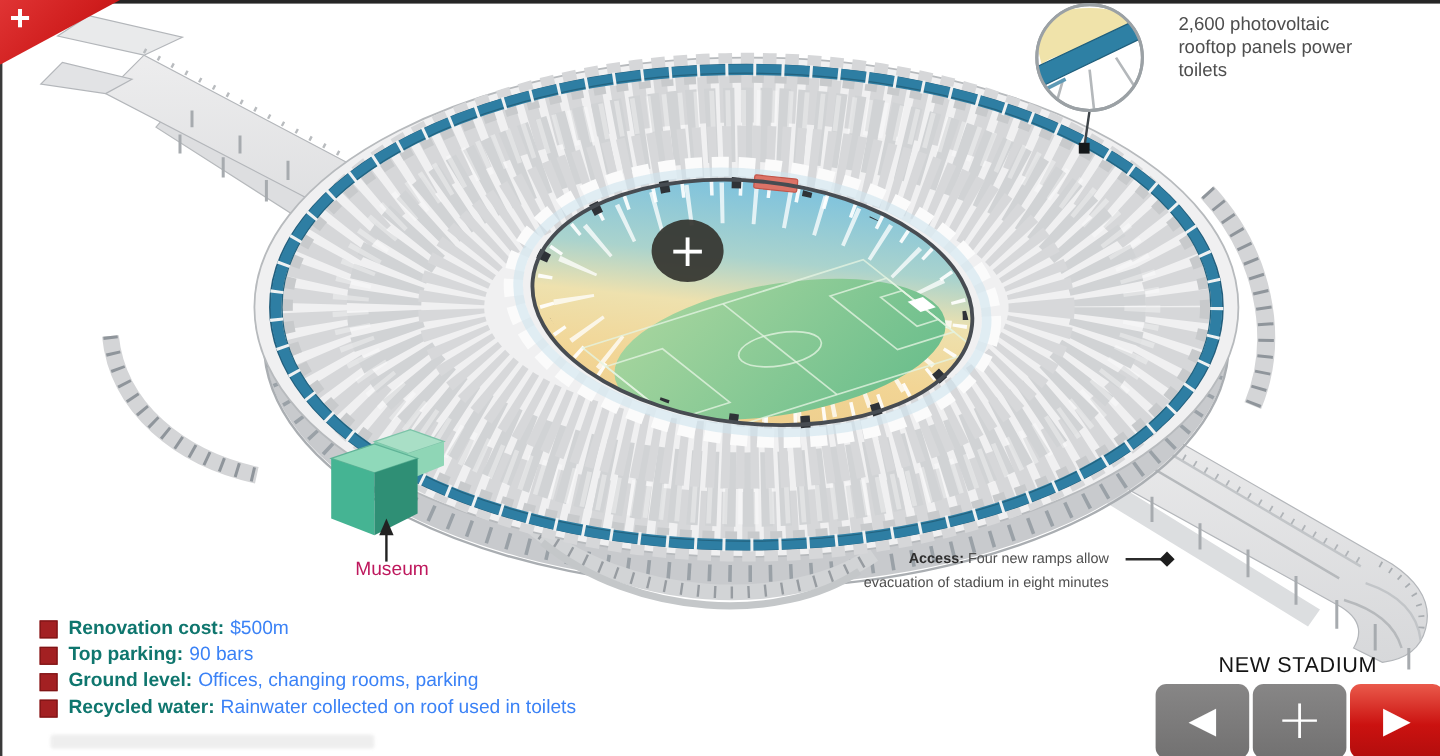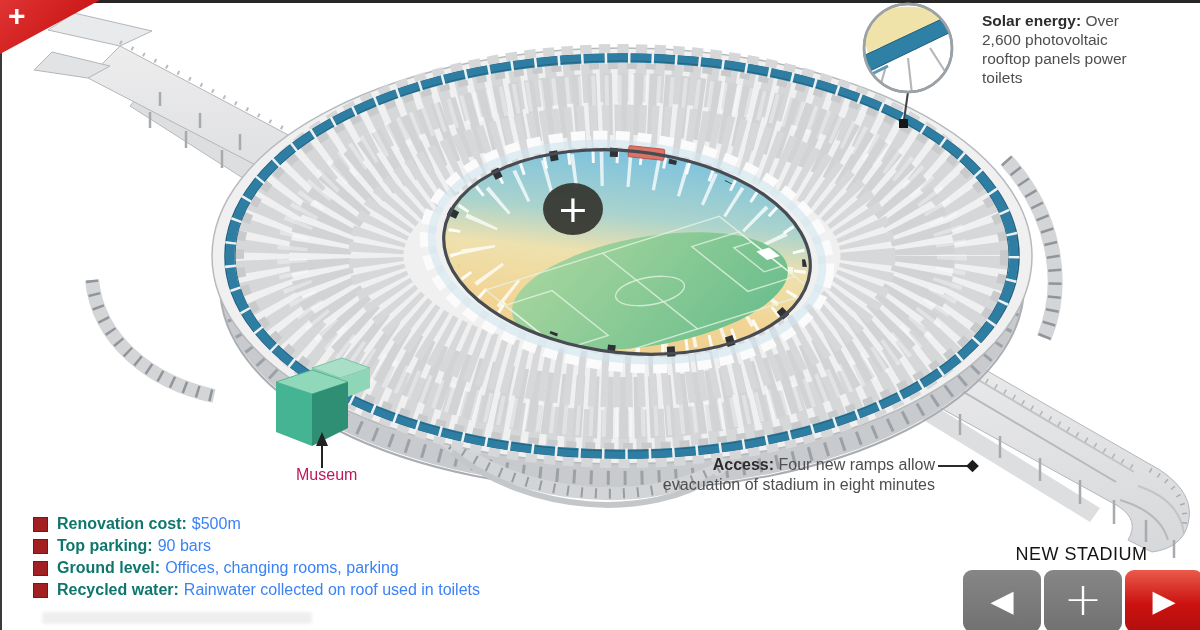--- a/index.html
+++ b/index.html
@@ -12,21 +12,21 @@
   .corner{position:absolute;left:0;top:0;width:100px;height:54px;
           background:linear-gradient(135deg,#e03434 0%,#cf1d1d 55%,#a80f0f 100%);
           clip-path:polygon(0 0,100% 0,0 100%);z-index:6;}
   .corner .plus{position:absolute;left:8px;top:1px;color:#fff;font-size:30px;font-weight:bold;line-height:30px;}
   
   svg.stage{position:absolute;left:0;top:0;z-index:1;}
   
   .ann{position:absolute;z-index:5;color:#4e4e4e;}
   .ann b{color:#2d2d2d;}
   .solar{left:982px;top:11px;width:200px;font-size:15.5px;line-height:19px;}
-  .access{right:265px;top:455px;width:420px;text-align:right;font-size:16px;line-height:20px;}
+  .access{right:276px;top:455px;width:420px;text-align:right;font-size:12px;line-height:20px;}
   .museum-label{left:296px;top:466px;width:110px;font-size:16px;color:#be185d;}
   
   .facts{position:absolute;left:33px;top:513px;z-index:5;font-size:16px;line-height:22px;}
   .fact{display:flex;align-items:center;height:22px;}
   .bullet{width:13px;height:13px;background:#a32022;border:1px solid #7e1416;margin-right:9px;flex:0 0 auto;}
   .fact b{color:#0f766e;margin-right:5px;white-space:nowrap;}
   .fact span{color:#3b82f6;white-space:nowrap;}
   
   .footer-title{position:absolute;left:963px;top:544px;width:237px;z-index:5;text-align:center;
                 font-size:18px;font-weight:normal;letter-spacing:.5px;color:#141414;}
@@ -189,22 +189,20 @@
     </g>
   </svg>
 
   <div class="border-top"></div>
   <div class="border-left"></div>
   <div class="corner">
     <span class="plus">+</span>
   </div>
 
   <div class="ann solar">
-    <div><b>Solar energy:</b>
-      <span>Over</span></div>
     <div>2,600 photovoltaic</div>
     <div>rooftop panels power</div>
     <div>toilets</div>
   </div>
 
   <div class="ann access">
     <div><b>Access:</b>
       <span>Four new ramps allow</span></div>
     <div>evacuation of stadium in eight minutes</div>
   </div>

